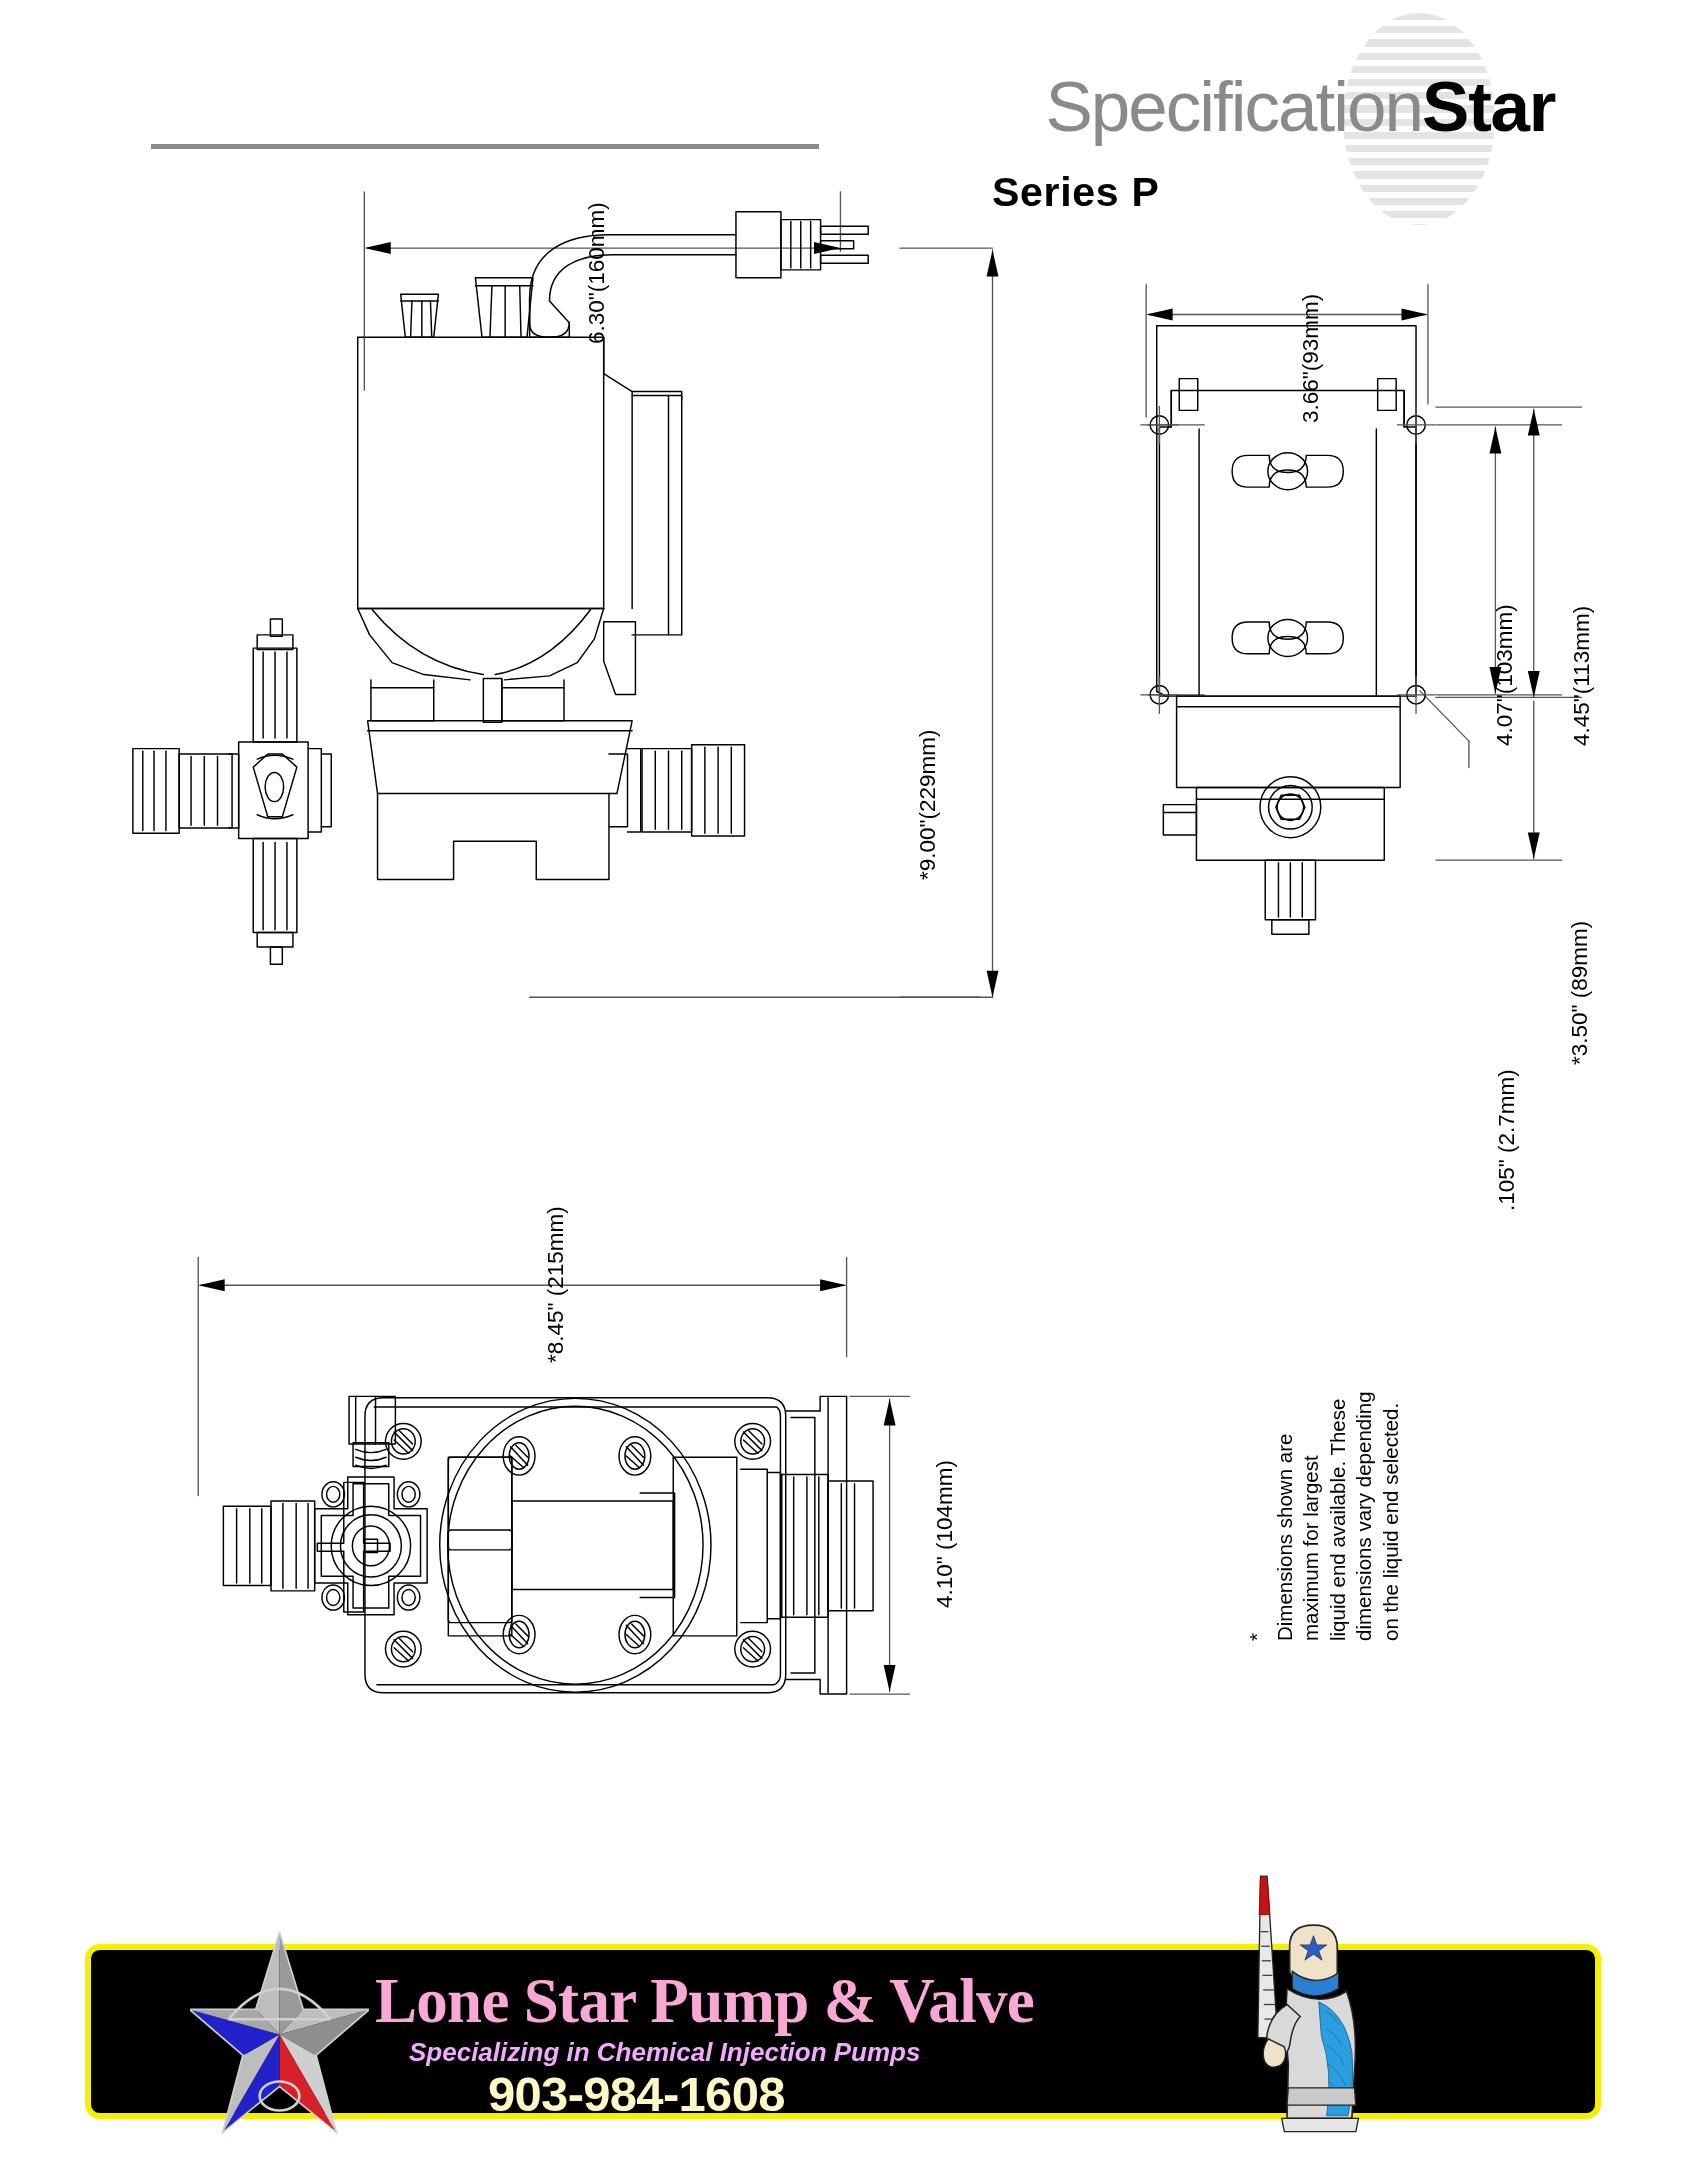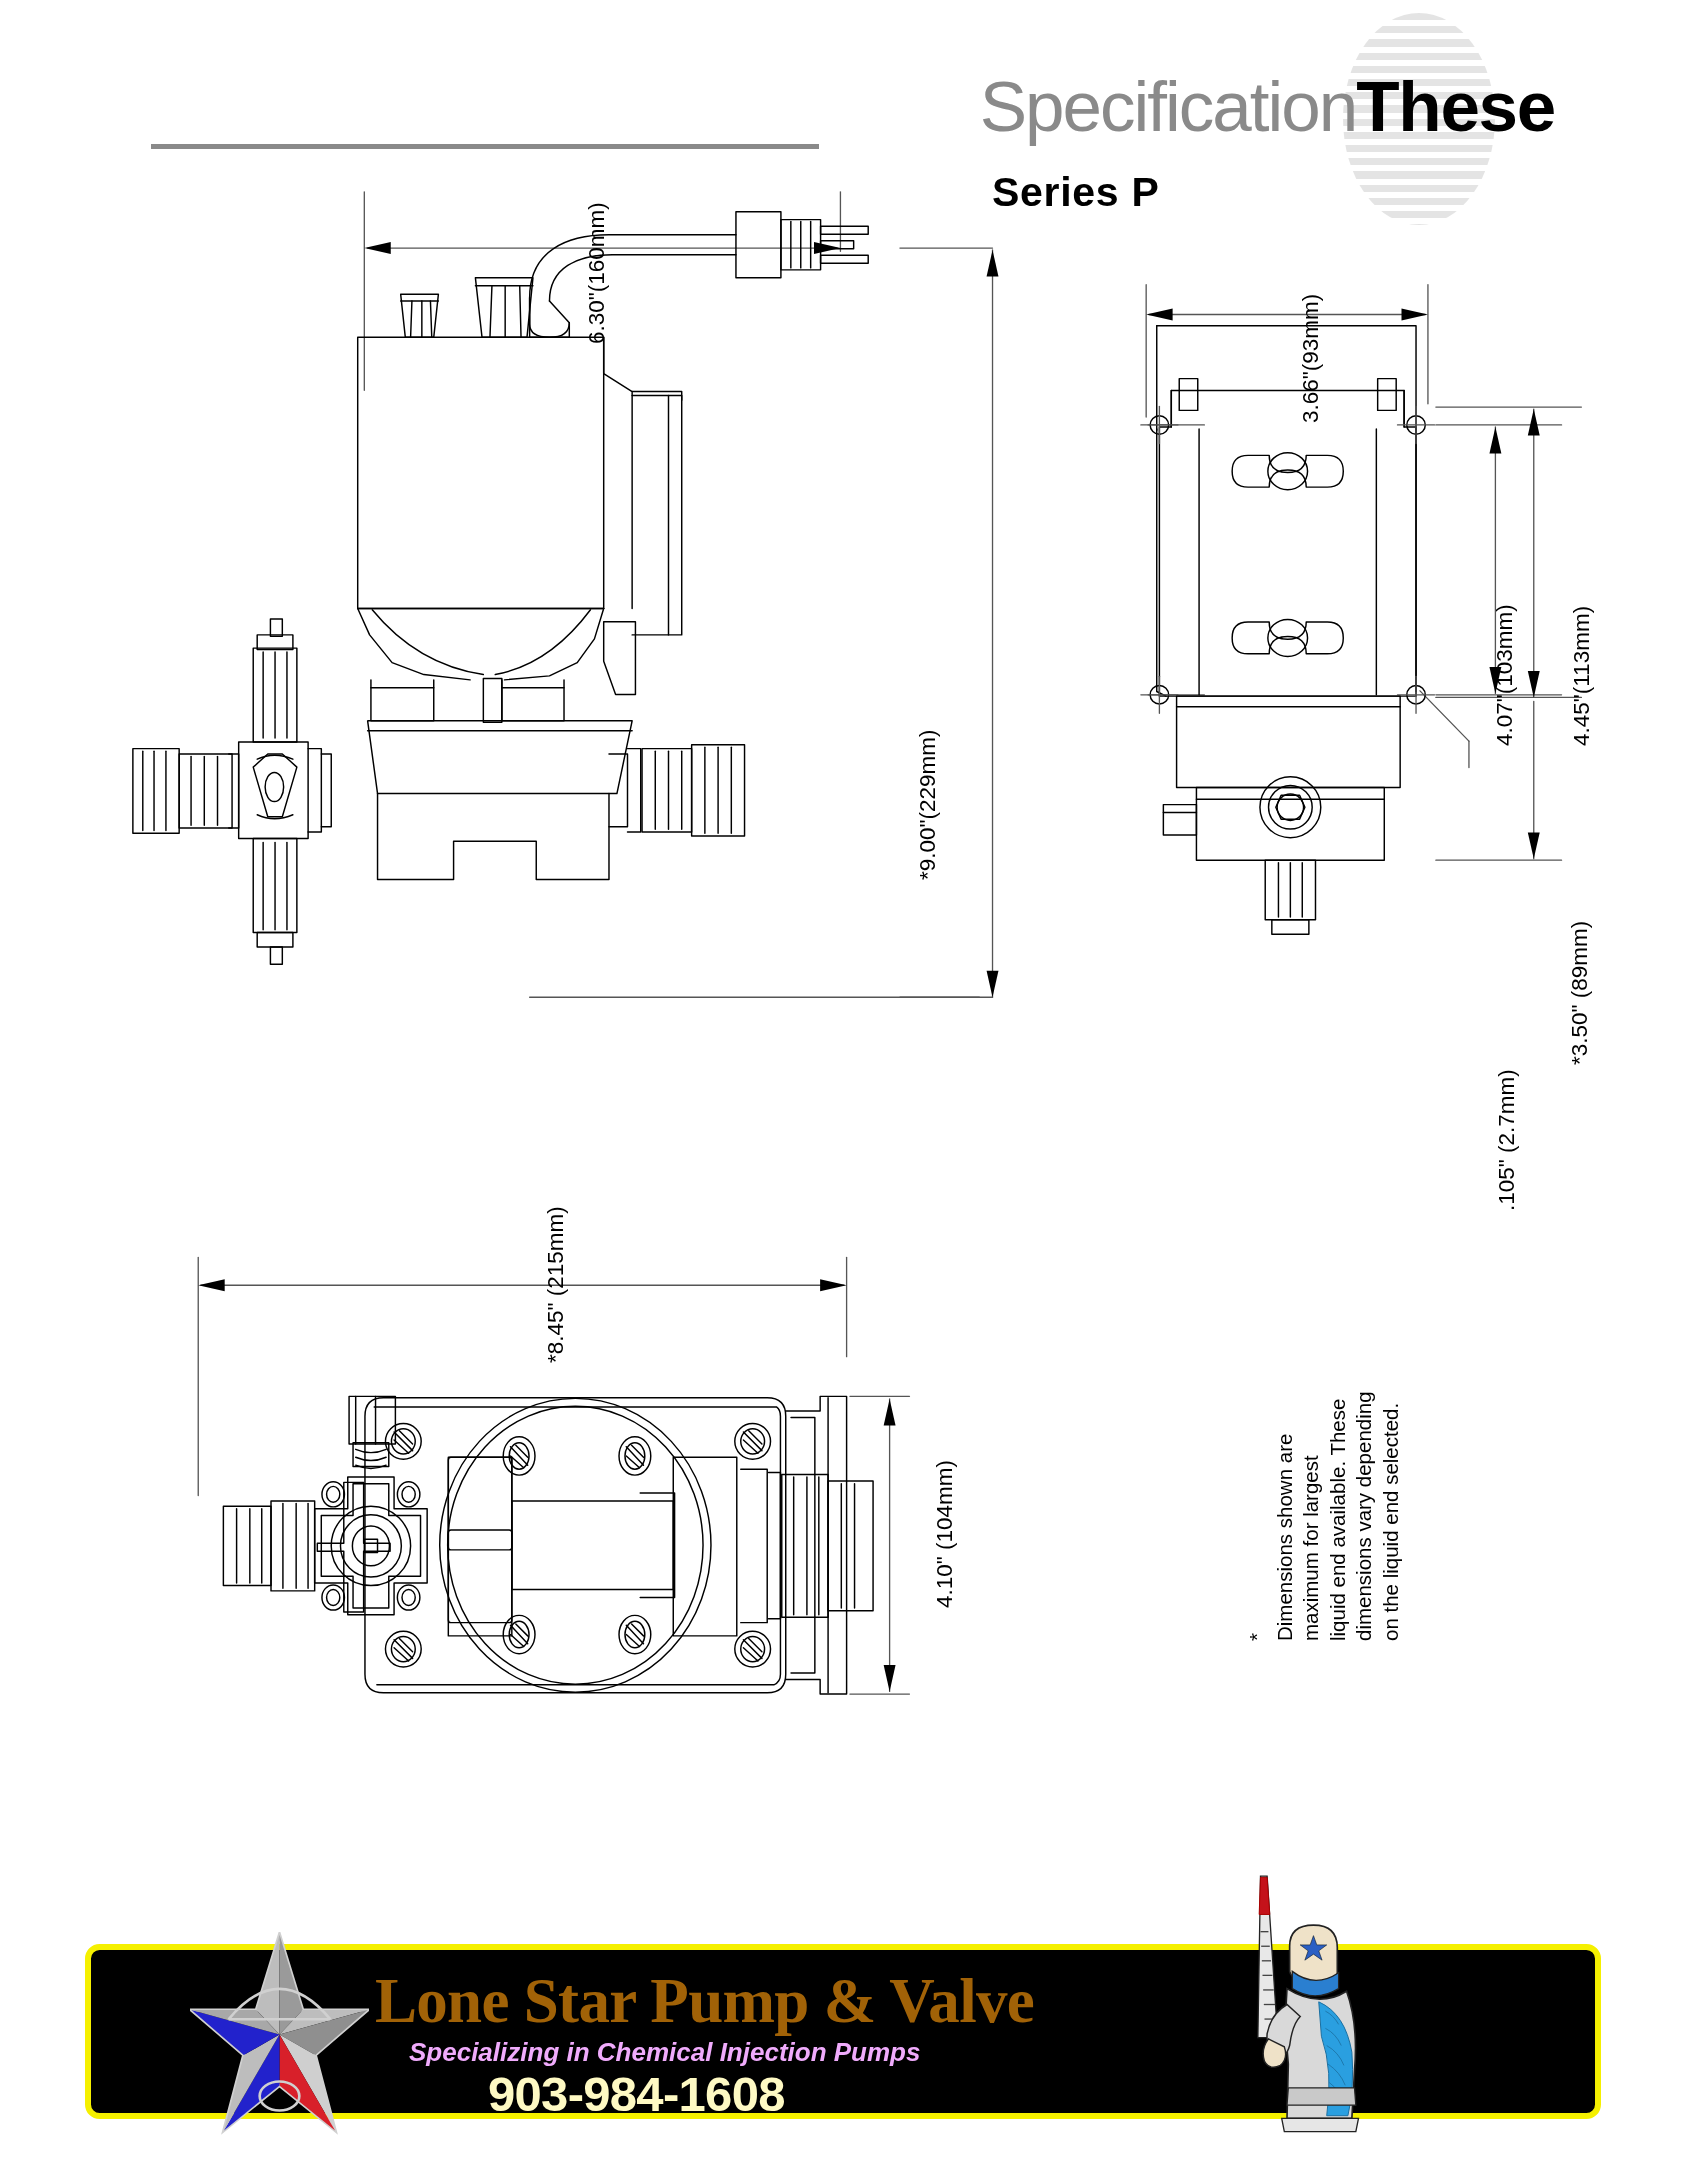--- a/index.html
+++ b/index.html
@@ -76,21 +76,21 @@
   .footer{
     position:absolute;left:85px;top:1944px;width:1516px;height:175px;
     background:#000;border:6px solid #f5f000;border-radius:14.6px;
     box-sizing:border-box;
   }
   .footer-inner{position:relative;width:100%;height:100%;}
   .star-logo{position:absolute;left:99px;top:-18.5px;width:179px;height:205px;}
   .brand{
     position:absolute;left:284px;top:14.6px;width:847px;
     font-family:"Liberation Serif", serif;font-weight:bold;
-    font-size:63px;color:#a16207;letter-spacing:-0.7px;white-space:nowrap;
+    font-size:63px;color:#f9a8d4;letter-spacing:-0.7px;white-space:nowrap;
   }
   .tagline{
     position:absolute;left:318px;top:87px;width:781px;
     font-family:"Liberation Sans", sans-serif;font-weight:bold;font-style:italic;
     font-size:26px;color:#f0abfc;letter-spacing:0px;white-space:nowrap;
   }
   .phone{
     position:absolute;left:397px;top:116px;width:595px;text-align:left;
     font-family:"Liberation Sans", sans-serif;font-weight:bold;
     font-size:49px;color:#fef9c3;letter-spacing:-0.7px;white-space:nowrap;
@@ -99,21 +99,21 @@
 </style>
 </head>
 <body>
 
 <div class="page">
 
   <div class="globe"></div>
   <div class="hdr-rule"></div>
 
   <div class="hdr-title">
-    <span class="hdr-spec">Specification</span><span class="hdr-sheet">These</span>
+    <span class="hdr-spec">Specification</span><span class="hdr-sheet">Star</span>
   </div>
   <div class="hdr-series">Series P</div>
 
   <div class="dwg" style="left:331px;top:172px;">
     <svg width="675" height="939" viewBox="0 0 1020 1420" fill="none" stroke="#000" stroke-width="2.2" stroke-linejoin="round" stroke-linecap="round">
 
       <g stroke="#555" stroke-width="2">
         <line x1="50" y1="30" x2="50" y2="330"></line>
         <line x1="770" y1="30" x2="770" y2="120"></line>
         <line x1="55" y1="115" x2="765" y2="115"></line>

